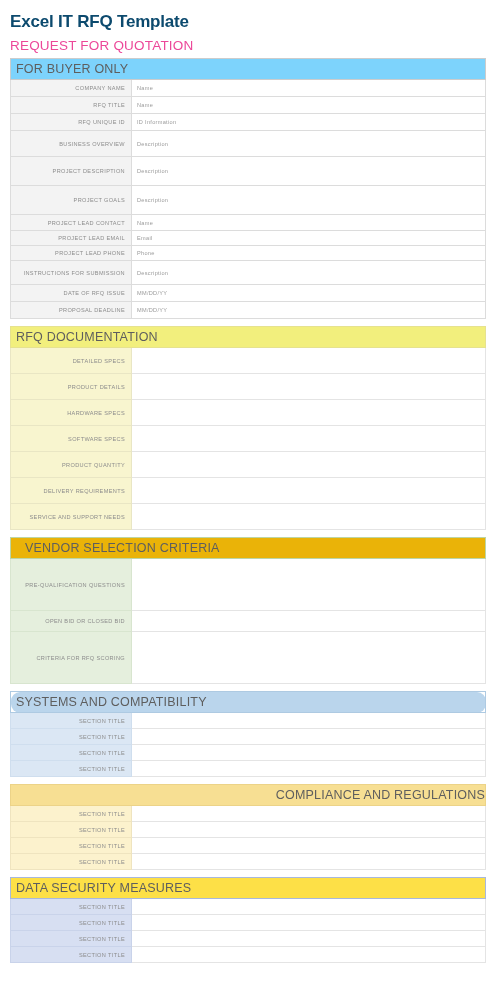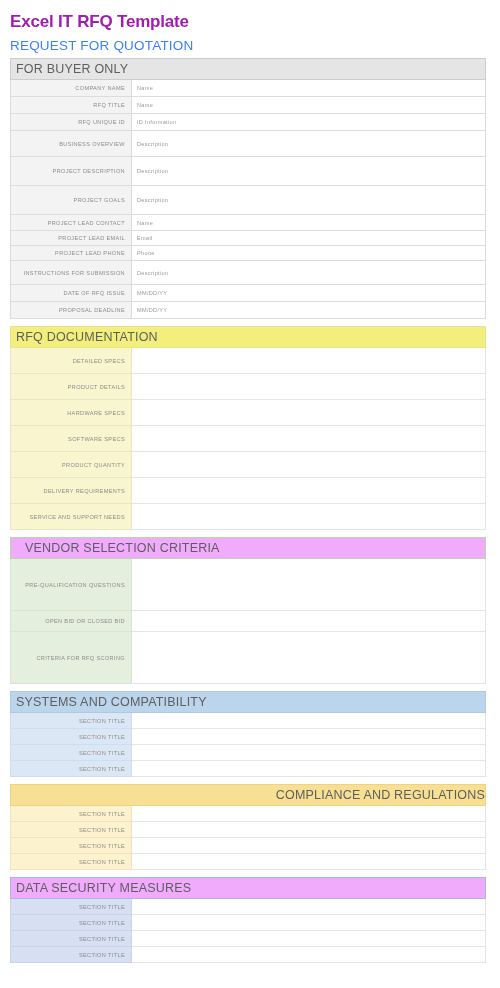--- a/index.html
+++ b/index.html
@@ -21,30 +21,30 @@
     position: relative;
     padding: 0;
   }
 
   
   .doc-title {
     margin: 0;
     padding: 12px 0 0 10px;
     font-size: 17px;
     font-weight: bold;
-    color: #a21caf;
+    color: #0c4a6e;
     letter-spacing: -0.2px;
     line-height: 1.2;
   }
   .doc-subtitle {
     margin: 0;
     padding: 6px 0 5px 10px;
     font-size: 13.5px;
     font-weight: normal;
-    color: #3b82f6;
+    color: #ec4899;
     letter-spacing: 0.2px;
   }
 
   
   .tbl {
     width: 475px;
     margin: 0 0 0 10px;
     border-collapse: collapse;
     table-layout: fixed;
   }
@@ -77,45 +77,45 @@
     letter-spacing: 0.3px;
     text-align: left;
     padding: 0 0 0 5px;
     color: #9b9b9b;
     background: #ffffff;
     border: 1px solid #dcdcdc;
     vertical-align: middle;
   }
 
   
-  .g-head td { background: #e5e5e5; border-color: #cccccc; margin-top: 12px; }
+  .g-head td { background: #7dd3fc; border-color: #cccccc; margin-top: 12px; }
   .g-body td.lbl { background: #f3f3f3; }
 
   
   .y-head td { background: #f2ef7d; border-color: #e6e28f; margin-left: 40px; }
   .y-body td.lbl { background: #f8f5cf; border-color: #e9e6c4; }
   .y-body td.val { border-color: #e4e4e4; }
 
   
-  .gr-head td { background: #f0abfc; border-color: #bcd5a6; padding-left: 14px; }
+  .gr-head td { background: #eab308; border-color: #bcd5a6; padding-left: 14px; }
   .gr-body td.lbl { background: #e5efdd; border-color: #d8e5cf; }
   .gr-body td.val { border-color: #e4e4e4; }
 
   
-  .b-head td { background: #bad5ec; border-color: #aecae2; }
+  .b-head td { background: #bad5ec; border-color: #aecae2; border-radius: 9px; }
   .b-body td.lbl { background: #dbe7f4; border-color: #cfdeee; }
   .b-body td.val { border-color: #e4e4e4; }
 
   
   .go-head td { background: #f7df93; border-color: #ecd388; text-align: right; }
   .go-body td.lbl { background: #fcf2cd; border-color: #efe4bf; }
   .go-body td.val { border-color: #e4e4e4; }
 
   
-  .p-head td { background: #f0abfc; border-color: #a7b8dd; }
+  .p-head td { background: #fde047; border-color: #a7b8dd; }
   .p-body td.lbl { background: #d7dff2; border-color: #c9d3ea; }
   .p-body td.val { border-color: #e4e4e4; }
 </style>
 </head>
 <body>
 
 <div class="page">
 
   <h1 class="doc-title">Excel IT RFQ Template</h1>
 

